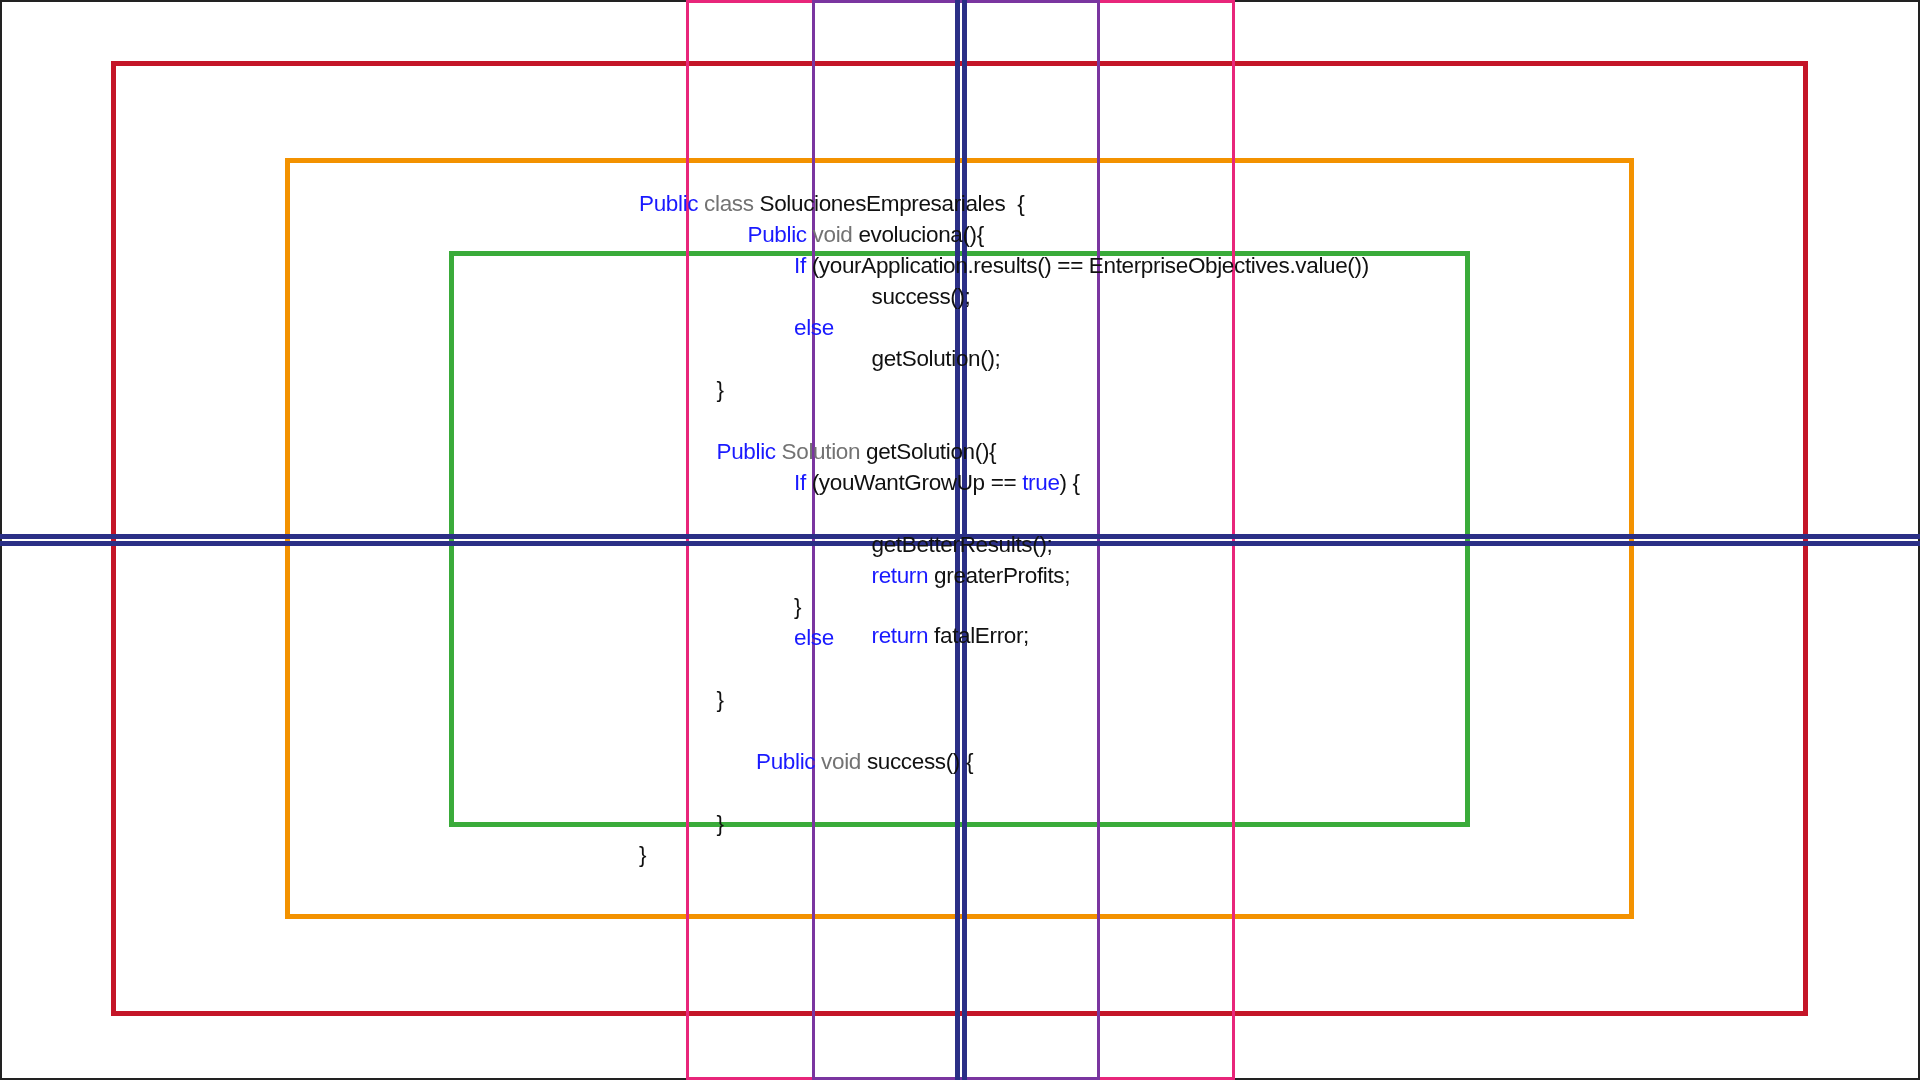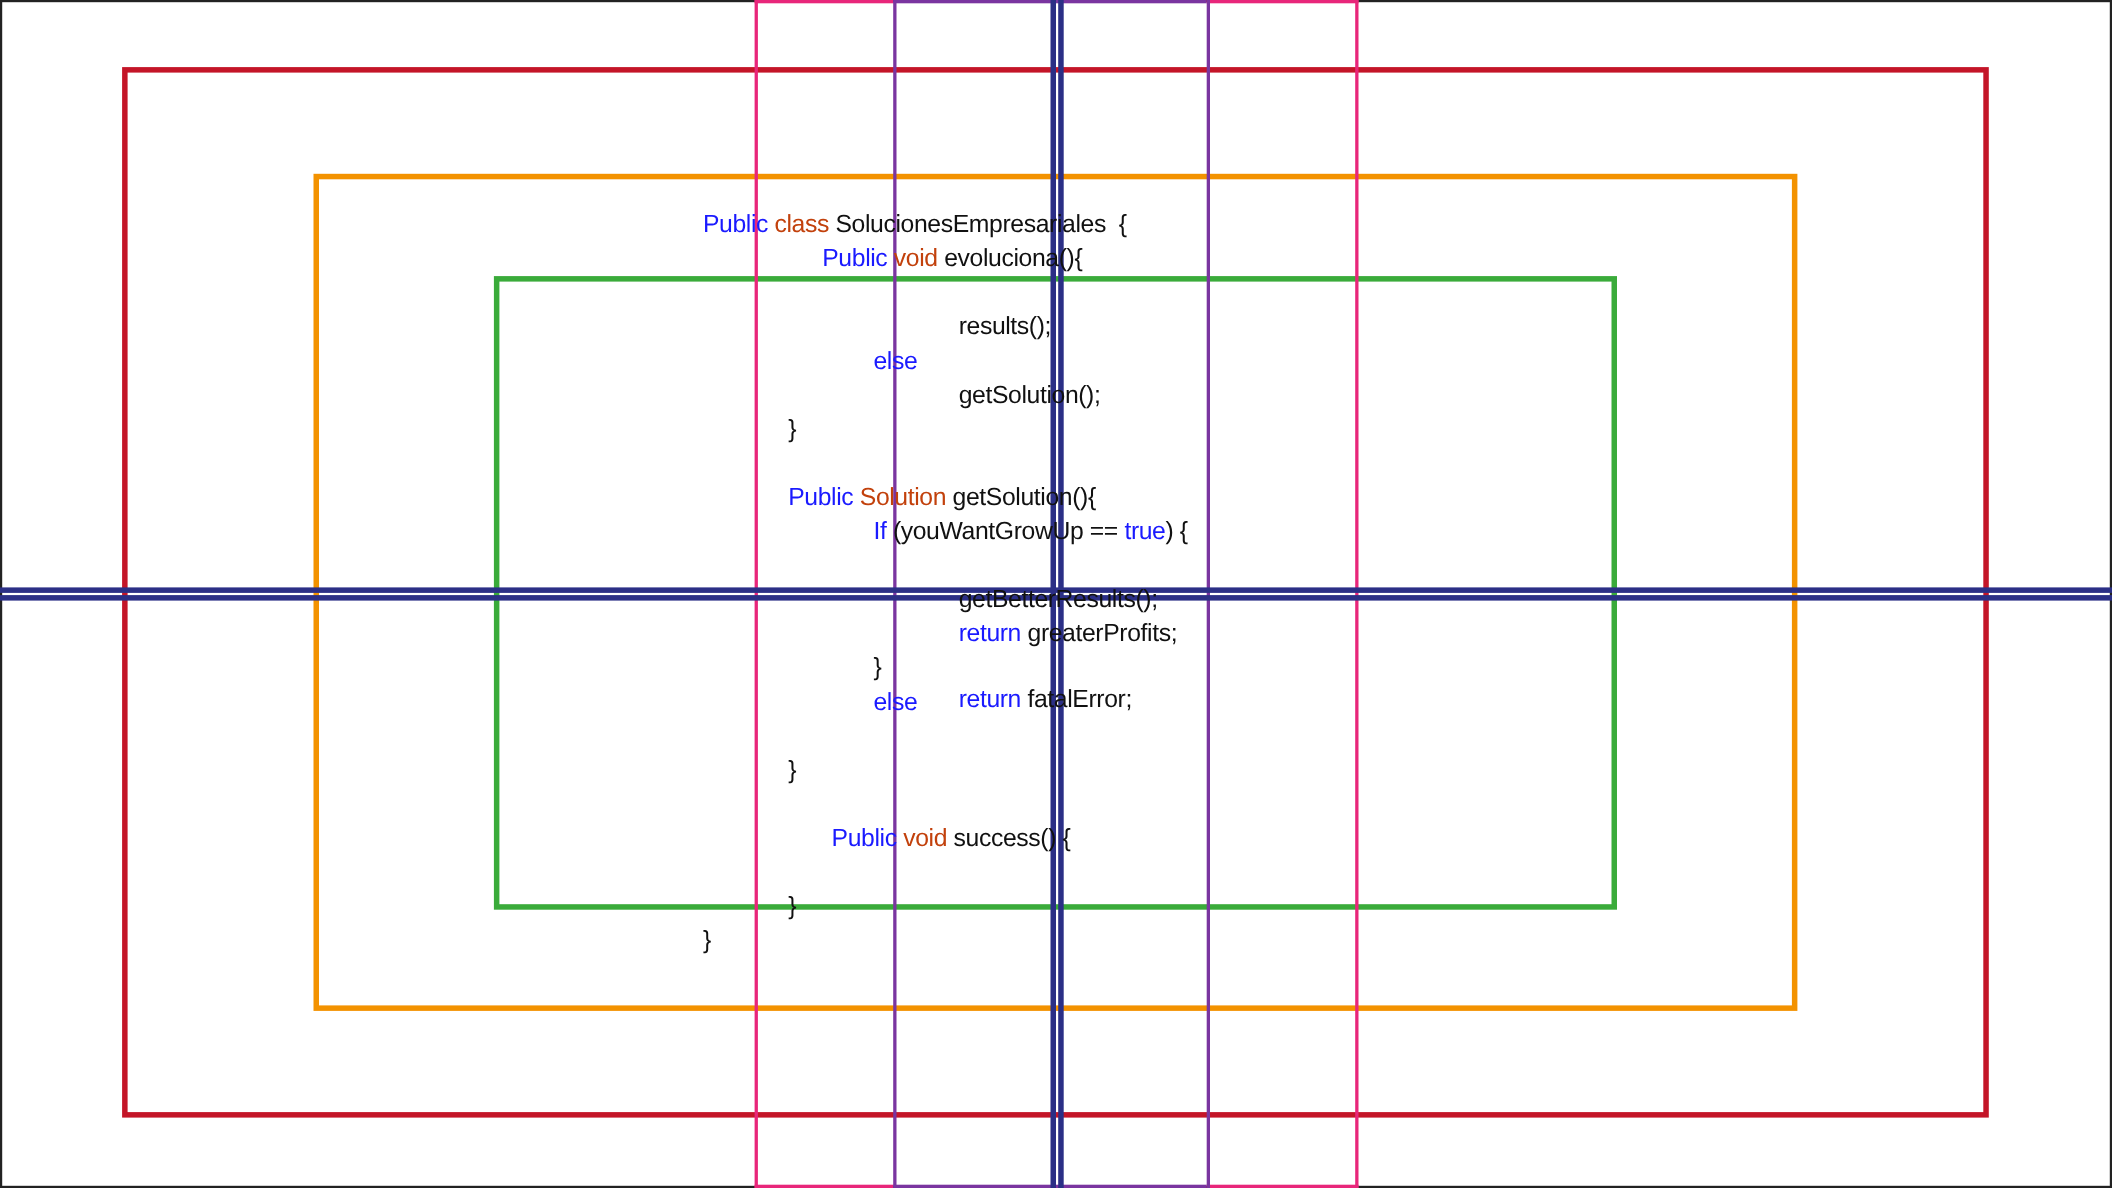--- a/index.html
+++ b/index.html
@@ -18,21 +18,21 @@
   .code {
     position: absolute; left: 0; top: 0; width: 1920px; height: 1080px;
     pointer-events: none;
   }
   .code-line {
     position: absolute; white-space: pre;
     font-size: 22.5px; letter-spacing: -0.35px; line-height: 28px;
     color: #111111;
   }
   .kw { color: #1a1aff; }
-  .ty { color: #c2410c; }
+  .ty { color: #737373; }
 </style>
 </head>
 <body>
 
 <div class="frame"></div>
 
 <div id="boxes">
     <div class="box" style="left: 111px; top: 61px; width: 1697px; height: 955px; border: 5px solid rgb(196, 21, 40);"></div>
     <div class="box" style="left: 285px; top: 158px; width: 1349px; height: 761px; border: 5px solid rgb(243, 146, 0);"></div>
     <div class="box" style="left: 449px; top: 251px; width: 1021px; height: 576px; border: 5px solid rgb(58, 171, 58);"></div>
@@ -49,21 +49,22 @@
     <div class="vline" style="left: 812px; background: rgb(122, 53, 160);"></div>
     <div class="vline" style="left: 1097px; background: rgb(122, 53, 160);"></div>
     <div class="hline" style="top: 534px; background: rgb(43, 47, 134);"></div>
     <div class="hline" style="top: 541px; background: rgb(43, 47, 134);"></div>
     <div class="vline" style="left: 955px; background: rgb(43, 47, 134); width: 5px;"></div>
     <div class="vline" style="left: 962px; background: rgb(43, 47, 134); width: 5px;"></div>
   </div>
 <div class="code" id="code">
     <div class="code-line" style="left: 639px; top: 190px;"><span class="kw">Public</span><span> </span><span class="ty">class</span><span> SolucionesEmpresariales  {</span></div>
     <div class="code-line" style="left: 716.5px; top: 221px; margin-left: 31px;"><span class="kw">Public</span><span> </span><span class="ty">void</span><span> evoluciona(){</span></div>
-    <div class="code-line" style="left: 871.5px; top: 283px;"><span>results();</span></div>
+    <div class="code-line" style="left: 794px; top: 252px;"><span class="kw">If</span><span> (yourApplication.results() == EnterpriseObjectives.value())</span></div>
+    <div class="code-line" style="left: 871.5px; top: 283px;"><span>success();</span></div>
     <div class="code-line" style="left: 794px; top: 314px;"><span class="kw">else</span></div>
     <div class="code-line" style="left: 871.5px; top: 345px;"><span>getSolution();</span></div>
     <div class="code-line" style="left: 716.5px; top: 376px;"><span>}</span></div>
     <div class="code-line" style="left: 716.5px; top: 438px;"><span class="kw">Public</span><span> </span><span class="ty">Solution</span><span> getSolution(){</span></div>
     <div class="code-line" style="left: 794px; top: 469px;"><span class="kw">If</span><span> (youWantGrowUp == </span><span class="kw">true</span><span>) {</span></div>
     <div class="code-line" style="left: 871.5px; top: 531px;"><span>getBetterResults();</span></div>
     <div class="code-line" style="left: 871.5px; top: 562px;"><span class="kw">return</span><span> greaterProfits;</span></div>
     <div class="code-line" style="left: 794px; top: 593px;"><span>}</span></div>
     <div class="code-line" style="left: 794px; top: 624px;"><span class="kw">else</span></div>
     <div class="code-line" style="left: 871.5px; top: 622px;"><span class="kw">return</span><span> fatalError;</span></div>

